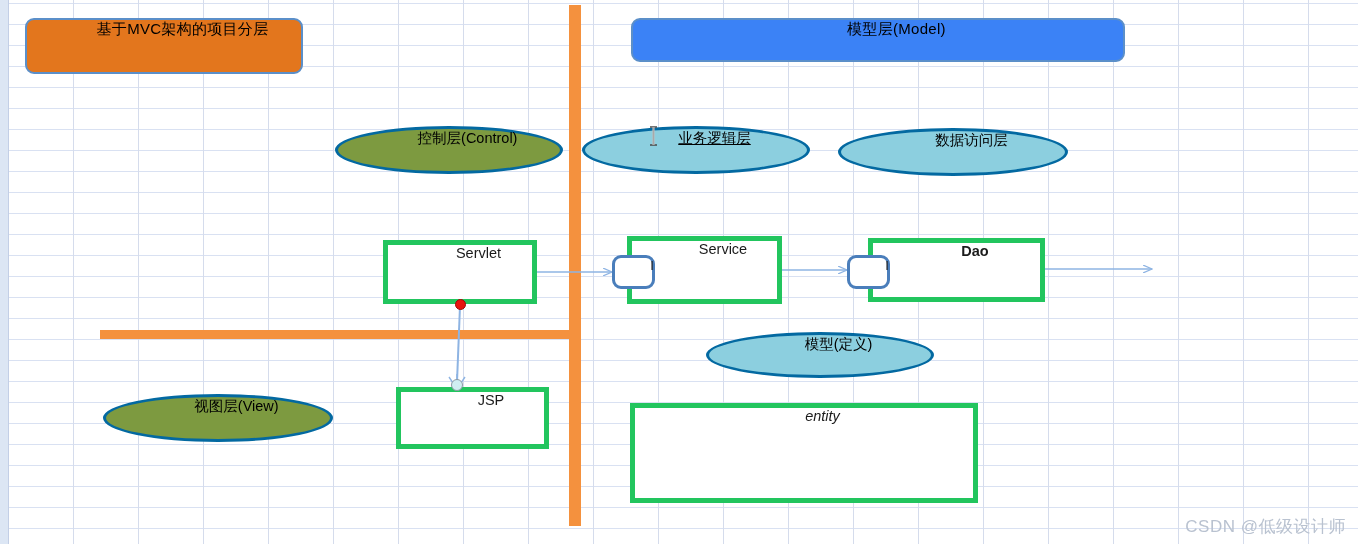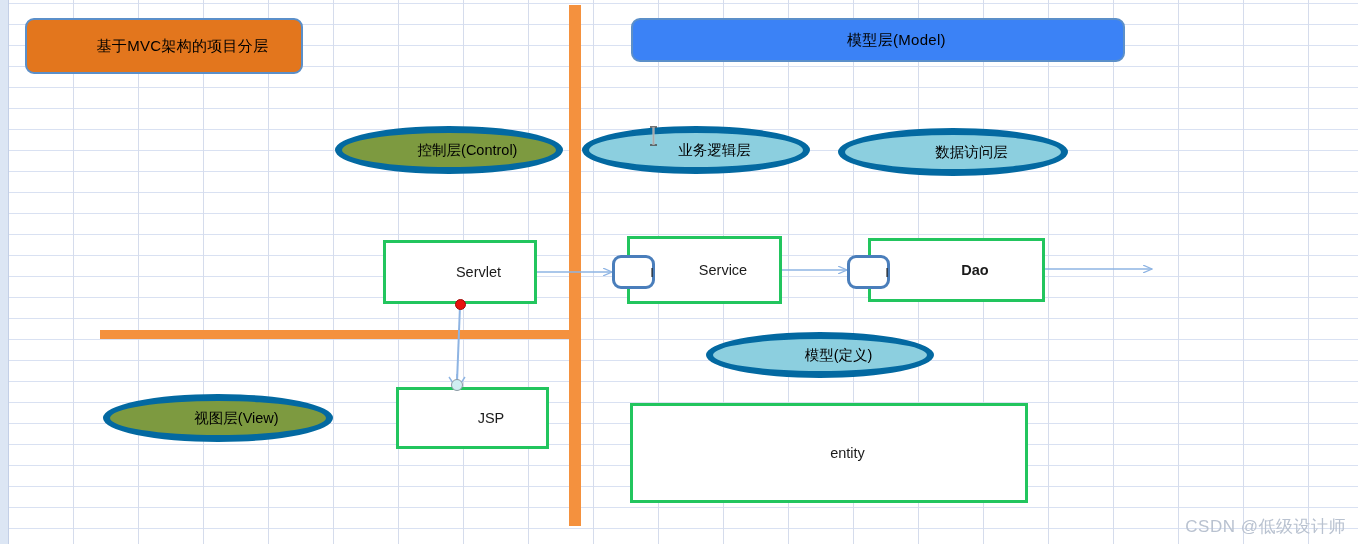--- a/index.html
+++ b/index.html
@@ -49,47 +49,47 @@
   .sep-h {
     position: absolute;
     background: #f4913e;
   }
 
   
   .node {
     position: absolute;
     box-sizing: border-box;
     display: flex;
-    align-items: center;
+    align-items: flex-start;
     justify-content: center;
     text-align: center;
     color: #000000;
     padding-left: 37px;
   }
 
   .banner {
     border: 2px solid #5b8fc9;
     border-radius: 9px;
     font-size: 15px;
     letter-spacing: .3px;
   }
   .banner.orange { background: #e3761d; }
   .banner.green  { background: #3b82f6; }
 
   .ellipse {
-    border: 7px solid #0369a1;
+    border: 3px solid #0369a1;
     border-radius: 50%;
     font-size: 14.5px;
   }
   .ellipse.olive { background: #7d9a40; }
   .ellipse.sky   { background: #8ccfdf; }
 
   .boxnode {
     background: #ffffff;
-    border: 3px solid #22c55e;
+    border: 5px solid #22c55e;
     font-size: 14.5px;
     color: #1b1b1b;
   }
 
   .iface {
     background: #ffffff;
     border: 3px solid #4a7ebb;
     border-radius: 9px;
     font-size: 13px;
     color: #1b1b1b;
@@ -209,21 +209,21 @@
   </div>
 
   <div class="node banner green" style="left:631px; top:18px; width:494px; height:44px;">
     <span>模型层(Model)</span>
   </div>
 
   <div class="node ellipse olive" style="left:335px; top:126px; width:228px; height:48px;">
     <span>控制层(Control)</span>
   </div>
 
-  <div class="node ellipse sky" style="left:582px; top:126px; width:228px; height:48px;">
+  <div class="node ellipse sky" style="left:582px; top:126px; width:228px; height:48px;text-decoration:underline;">
     <span>业务逻辑层</span>
   </div>
 
   <div class="node ellipse sky" style="left:838px; top:128px; width:230px; height:48px;">
     <span>数据访问层</span>
   </div>
 
   <div class="node ellipse olive" style="left:103px; top:394px; width:230px; height:48px;">
     <span>视图层(View)</span>
   </div>
@@ -250,21 +250,21 @@
 
   <div class="node iface" style="left:847px; top:255px; width:41px; height:34px;">
     <span>I</span>
   </div>
 
 
   <div class="node boxnode" style="left:396px; top:387px; width:153px; height:62px;">
     <span>JSP</span>
   </div>
 
-  <div class="node boxnode" style="left:630px; top:403px; width:398px; height:100px;">
+  <div class="node boxnode" style="left:630px; top:403px; width:348px; height:100px;font-style:italic;">
     <span>entity</span>
   </div>
 
   <div class="handle red" style="left:455px; top:299px;"></div>
 
   <div class="handle cyan" style="left:451px; top:379px;"></div>
 
   <svg class="ibeam" style="left:649px; top:126px;" viewBox="0 0 9 20">
     <path d="M1,1 H8 M4.5,1 V19 M1,19 H8" stroke="#4a4a4a" stroke-width="1.3" fill="none"></path>
     <path d="M3.3,1 H5.7 V19 H3.3 Z" fill="#c9c9c9" opacity="0.75"></path>

